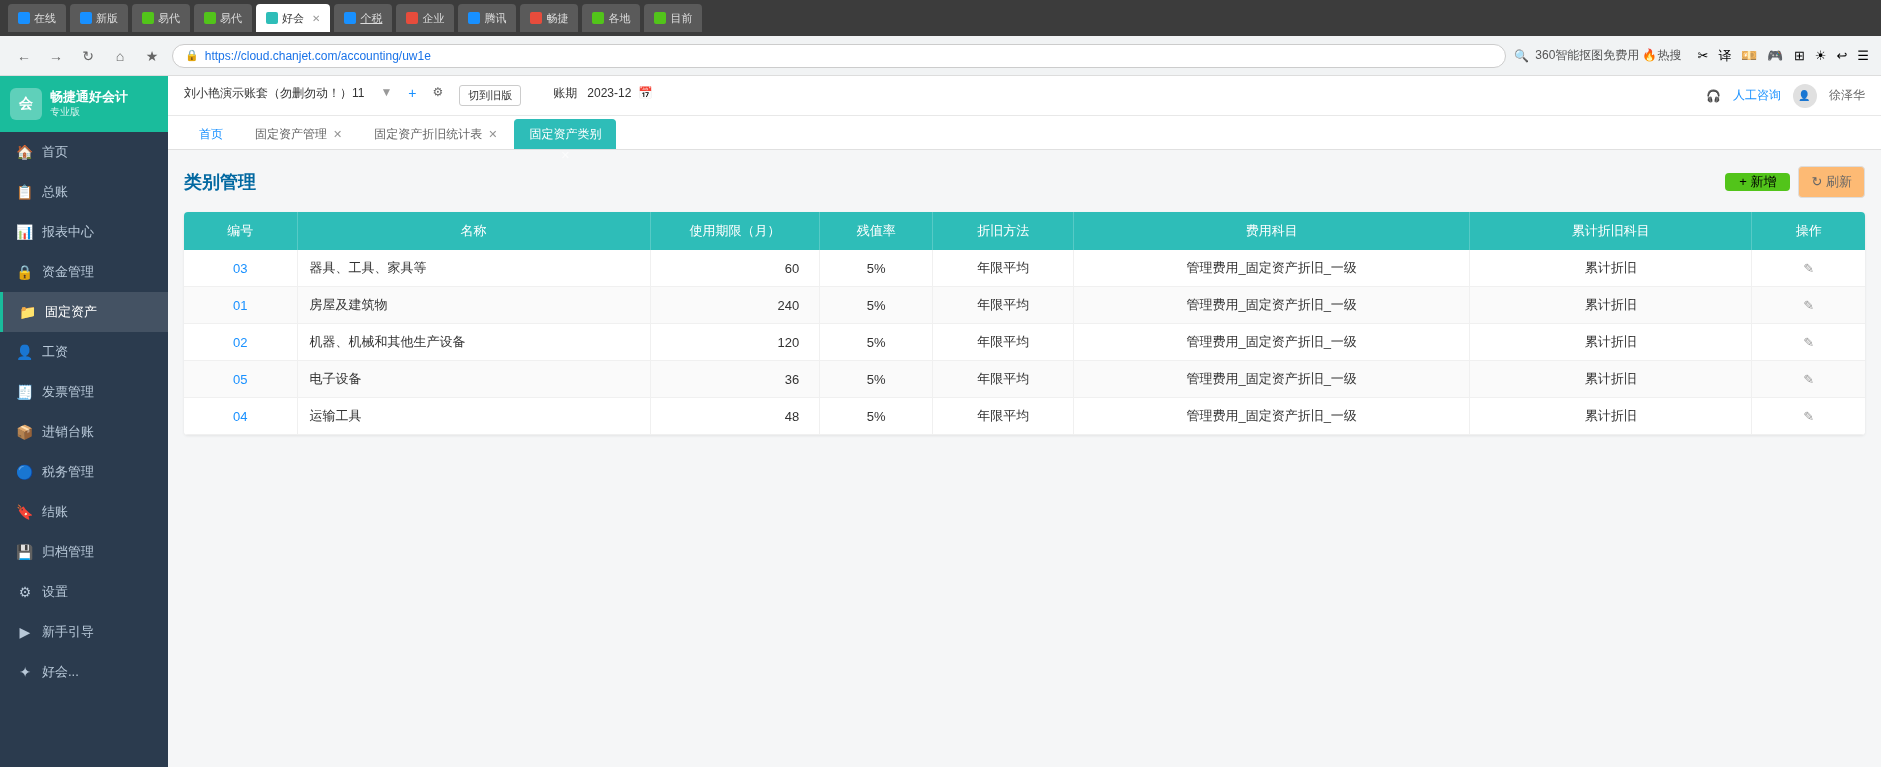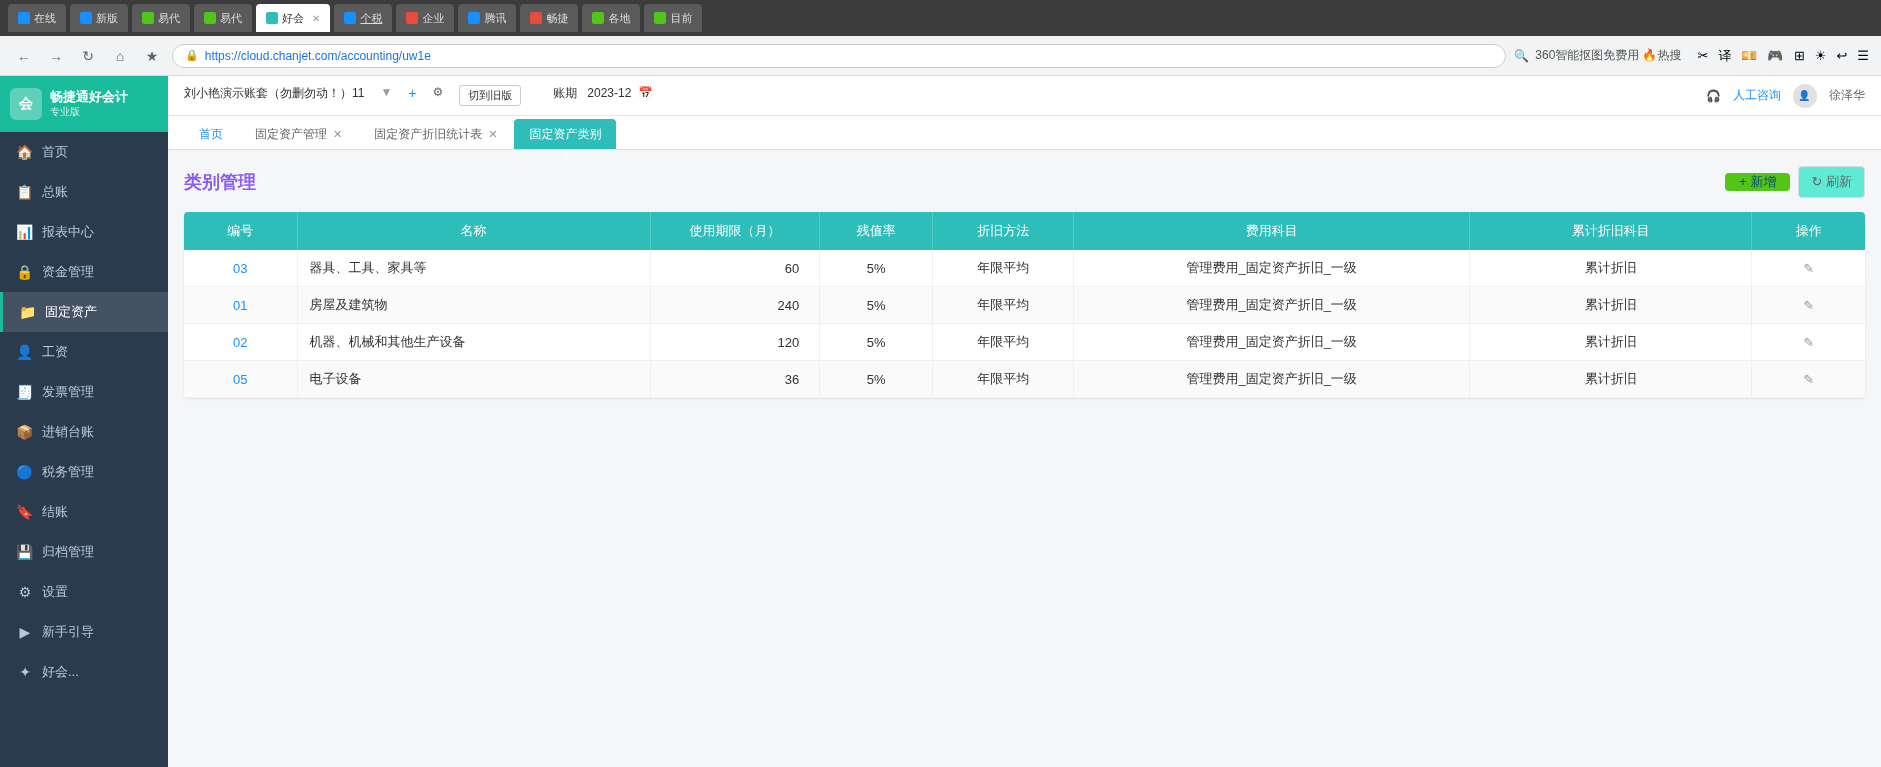--- a/index.html
+++ b/index.html
@@ -45,24 +45,24 @@
     
     .tabbar { background: #fff; border-bottom: 1px solid #e0e0e0; display: flex; align-items: flex-end; padding: 0 16px; height: 34px; gap: 2px; }
     .page-tab { padding: 6px 14px; font-size: 12px; color: #666; cursor: pointer; border-radius: 4px 4px 0 0; border: 1px solid transparent; border-bottom: none; display: flex; align-items: center; gap: 6px; height: 30px; }
     .page-tab.active { background: #2ebdb8; color: #fff; border-color: #2ebdb8; flex-direction: column; }
     .page-tab .tab-x { font-size: 11px; opacity: 0.7; }
     .page-tab-home { color: #1890ff; }
 
     
     .content-area { flex: 1; padding: 16px; overflow-y: auto; }
     .page-header { display: flex; align-items: center; justify-content: space-between; margin-bottom: 14px; }
-    .page-title { font-size: 18px; font-weight: bold; color: #8b5cf6; }
+    .page-title { font-size: 18px; font-weight: bold; color: #0369a1; }
     .header-actions { display: flex; align-items: center; gap: 8px; }
-    .btn-add { background: #52c41a; color: #0c4a6e; border: none; border-radius: 4px; padding: 0 14px; font-size: 13px; cursor: pointer; display: flex; align-items: center; gap: 4px; }
-    .btn-refresh { background: #5eead4; color: #666; border: 1px solid #ddd; border-radius: 4px; padding: 6px 12px; font-size: 13px; cursor: pointer; display: flex; align-items: center; gap: 4px; }
+    .btn-add { background: #52c41a; color: #000000; border: none; border-radius: 4px; padding: 0 14px; font-size: 13px; cursor: pointer; display: flex; align-items: center; gap: 4px; }
+    .btn-refresh { background: #fdba74; color: #666; border: 1px solid #ddd; border-radius: 4px; padding: 6px 12px; font-size: 13px; cursor: pointer; display: flex; align-items: center; gap: 4px; }
 
     
     .data-table { width: 100%; border-collapse: collapse; background: #fff; border-radius: 4px; overflow: hidden; box-shadow: 0 1px 3px rgba(0,0,0,0.08); }
     .data-table thead tr { background: #2ebdb8; color: white; }
     .data-table thead th { padding: 10px 12px; font-size: 13px; font-weight: normal; text-align: center; border-right: 1px solid rgba(255,255,255,0.2); }
     .data-table thead th:last-child { border-right: none; }
     .data-table tbody tr { border-bottom: 1px solid #f0f0f0; }
     .data-table tbody td { padding: 9px 12px; font-size: 13px; color: #333; text-align: center; border-right: 1px solid #f0f0f0; }
     .data-table tbody td:nth-child(2) { text-align: left; }
     .data-table tbody td:last-child { border-right: none; }
@@ -313,17 +313,27 @@
             <tr style="background: rgb(250, 250, 250);">
     <td style="text-align:center;"><span class="code-link">05</span></td>
     <td>电子设备</td>
     <td style="text-align:right;padding-right:20px;">36</td>
     <td>5%</td>
     <td>年限平均</td>
     <td>管理费用_固定资产折旧_一级</td>
     <td>累计折旧</td>
     <td style="text-align:center;"><span class="edit-icon">✎</span></td>
   </tr>
+            <tr style="background: rgb(255, 255, 255);">
+    <td style="text-align:center;"><span class="code-link">04</span></td>
+    <td>运输工具</td>
+    <td style="text-align:right;padding-right:20px;">48</td>
+    <td>5%</td>
+    <td>年限平均</td>
+    <td>管理费用_固定资产折旧_一级</td>
+    <td>累计折旧</td>
+    <td style="text-align:center;"><span class="edit-icon">✎</span></td>
+  </tr>
           </tbody>
       </table>
     </div>
   </div>
 </div>
 
 </body></html>

